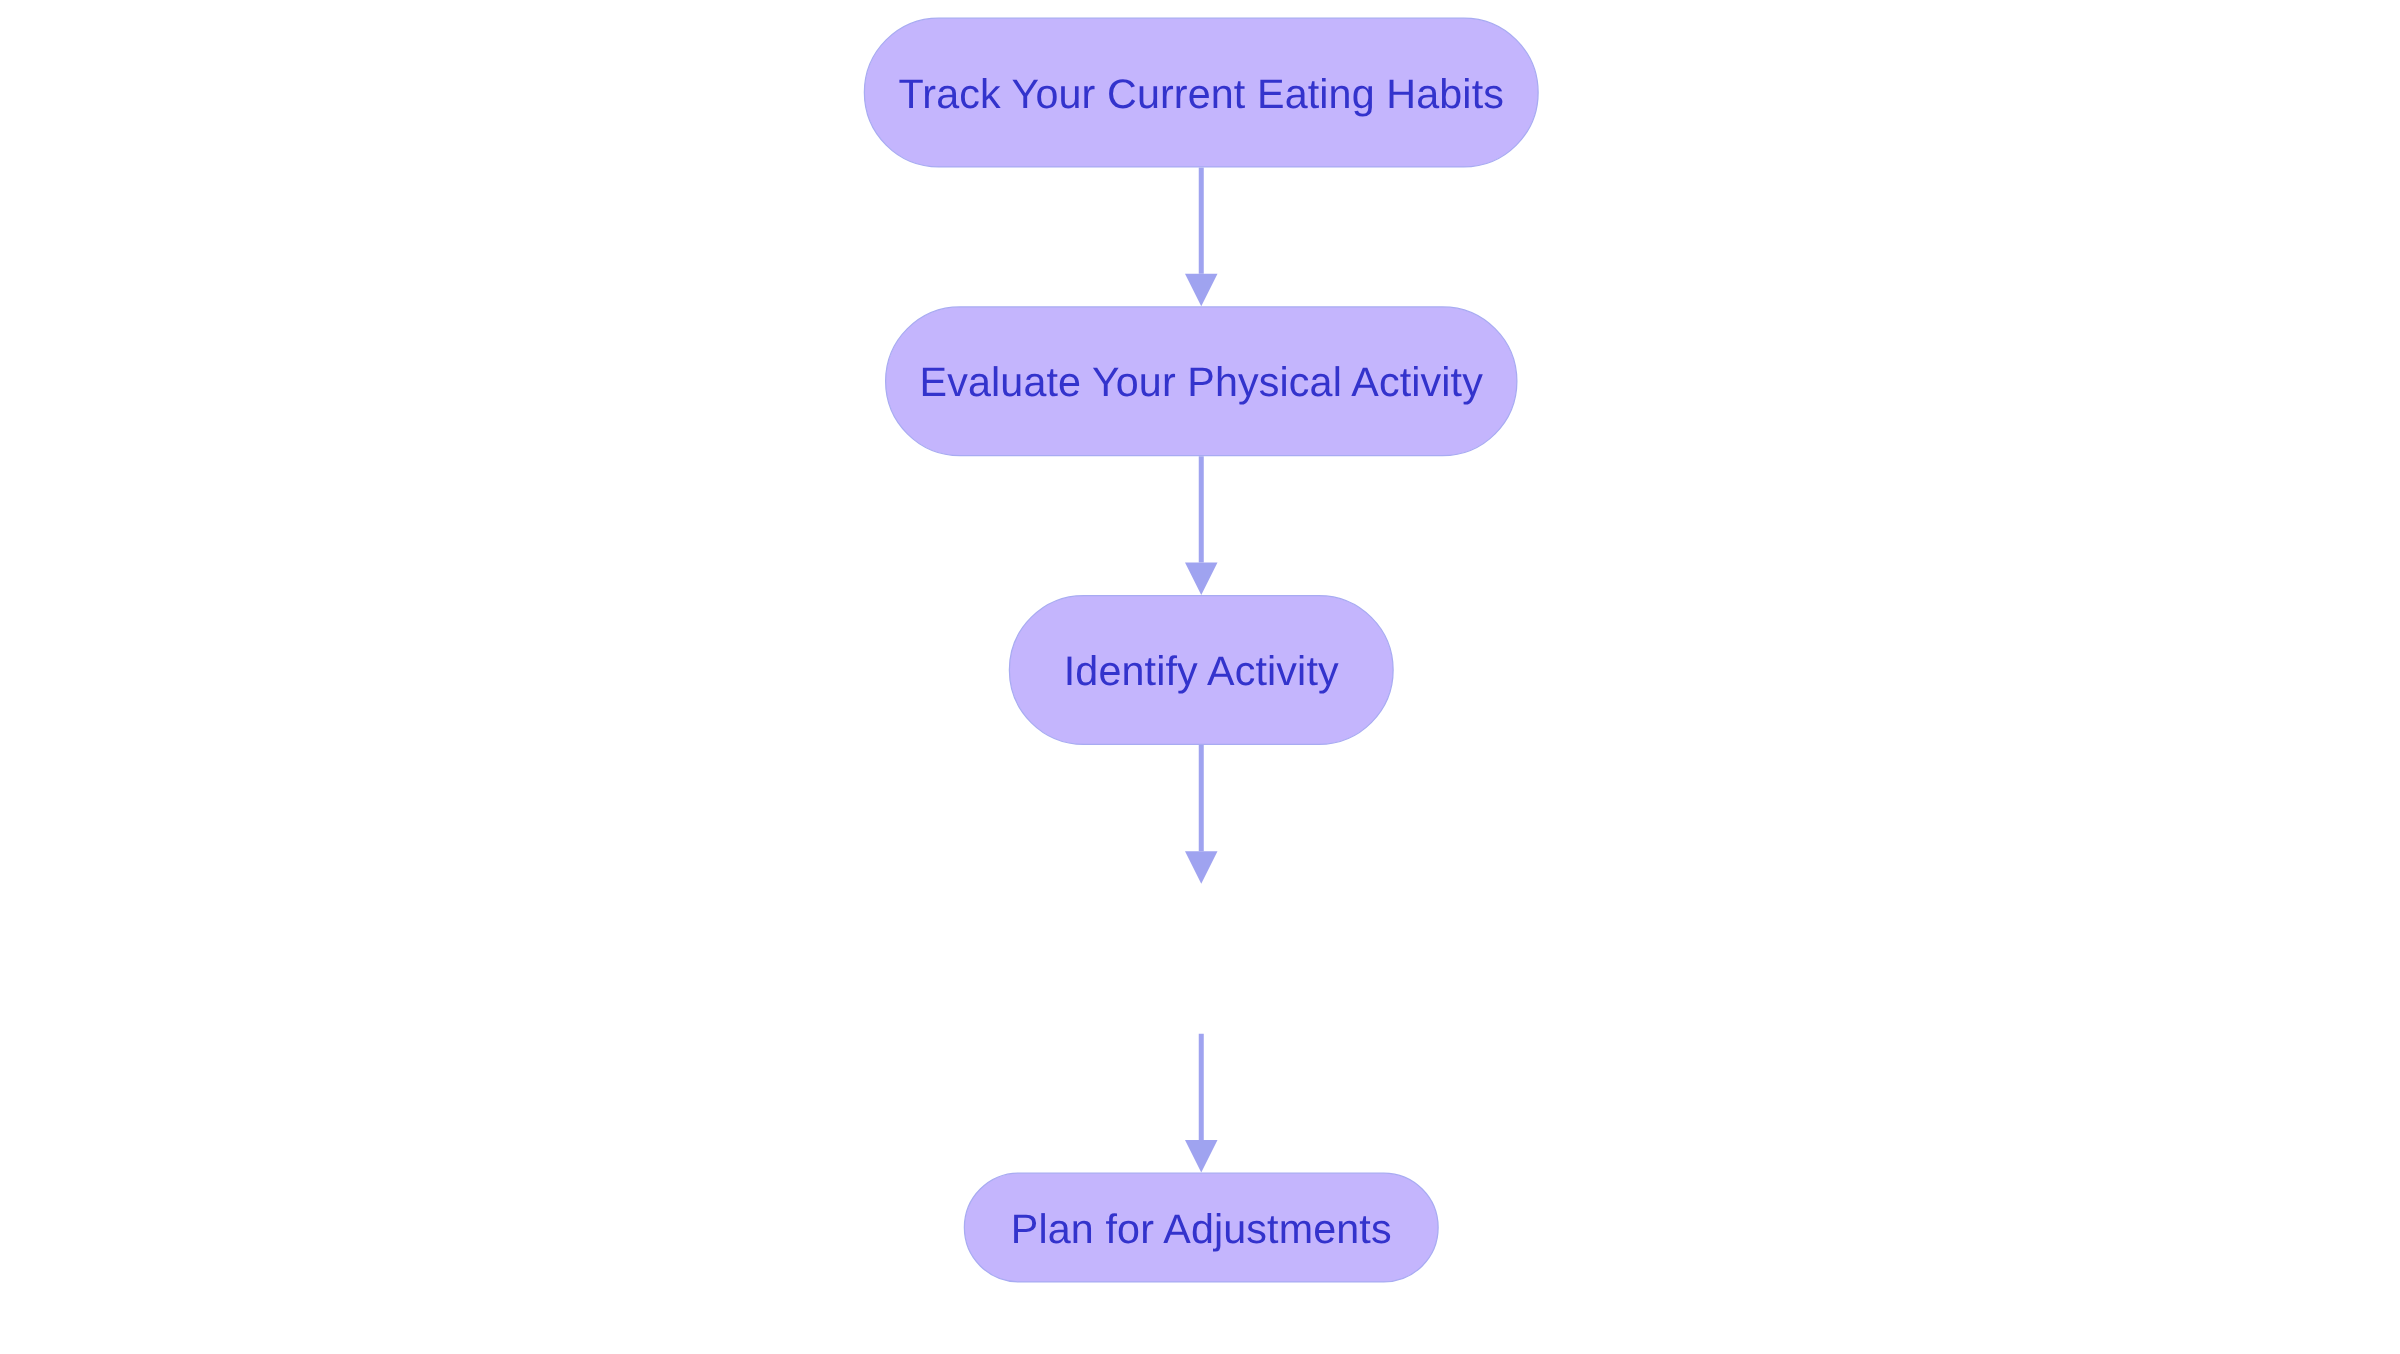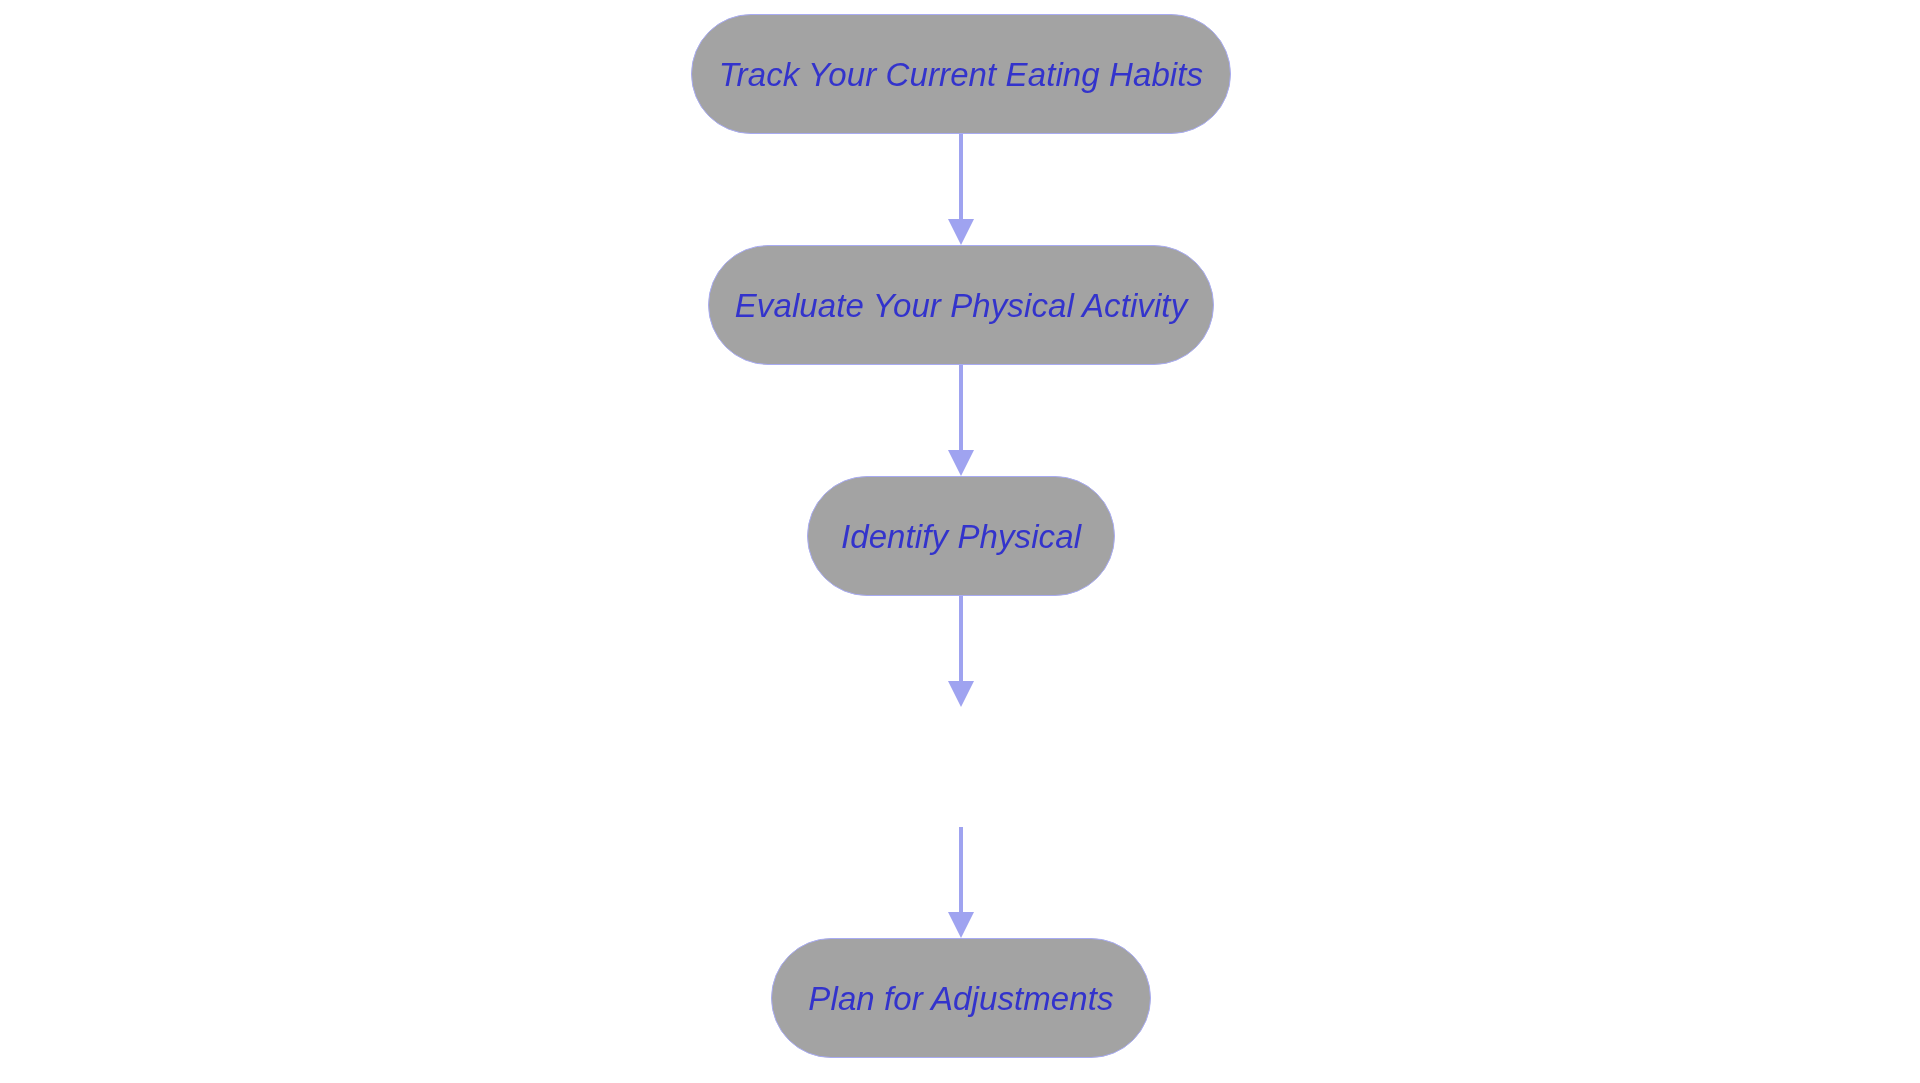--- a/index.html
+++ b/index.html
@@ -20,27 +20,26 @@
     height: 1083px;
     background: #ffffff;
   }
 
   .flow-node {
     position: absolute;
     box-sizing: border-box;
     display: flex;
     align-items: center;
     justify-content: center;
-    background: #a3a3a3;
+    background: #c4b5fd;
     border: 1px solid #a8abf2;
     border-radius: 60px;
     height: 120px;
     transform: translateX(-50%);
     left: 961px;
-    font-style: italic;
   }
 
   .flow-node-label {
     color: #3333cc;
     font-family: "Liberation Sans", "DejaVu Sans", sans-serif;
     font-size: 33px;
     font-weight: 400;
     line-height: 1;
     white-space: nowrap;
     letter-spacing: 0.1px;
@@ -98,21 +97,21 @@
 
   <div class="flow-node" style="left: 961px; top: 14px; width: 540px; height: 120px; border-radius: 60px;">
     <span class="flow-node-label">Track Your Current Eating Habits</span>
   </div>
 
   <div class="flow-node" style="left: 961px; top: 245px; width: 506px; height: 120px; border-radius: 60px; align-items: center;">
     <span class="flow-node-label">Evaluate Your Physical Activity</span>
   </div>
 
   <div class="flow-node" style="left: 961px; top: 476px; width: 308px; height: 120px; border-radius: 60px;">
-    <span class="flow-node-label">Identify Physical</span>
+    <span class="flow-node-label">Identify Activity</span>
   </div>
 
 
-  <div class="flow-node" style="left: 961px; top: 938px; width: 380px; height: 120px; border-radius: 60px;">
+  <div class="flow-node" style="left: 961px; top: 938px; width: 380px; height: 88px; border-radius: 60px;">
     <span class="flow-node-label">Plan for Adjustments</span>
   </div>
 
 </div>
 
 </body></html>

